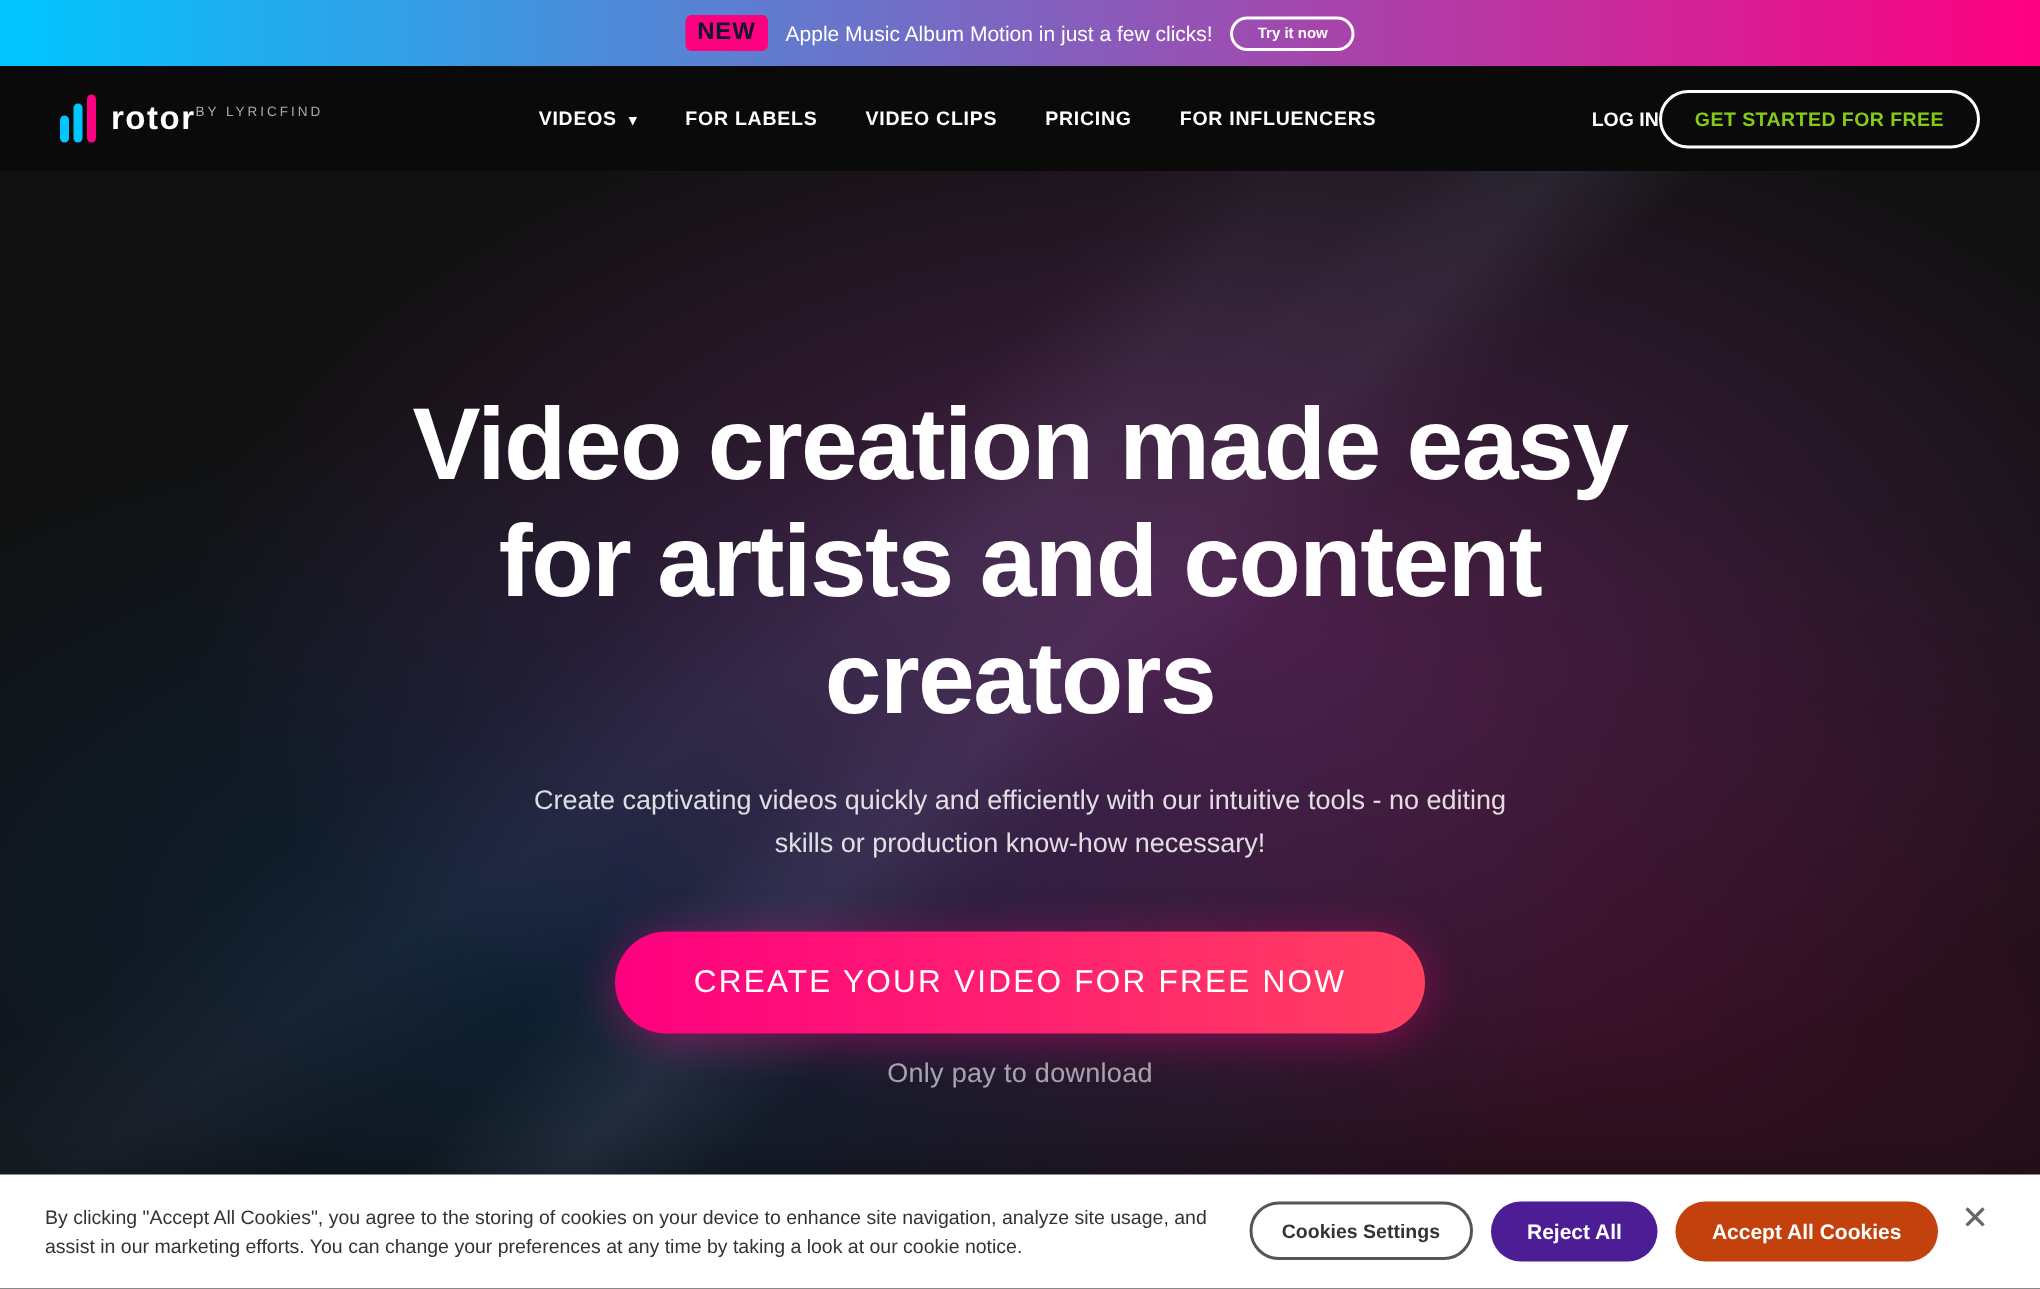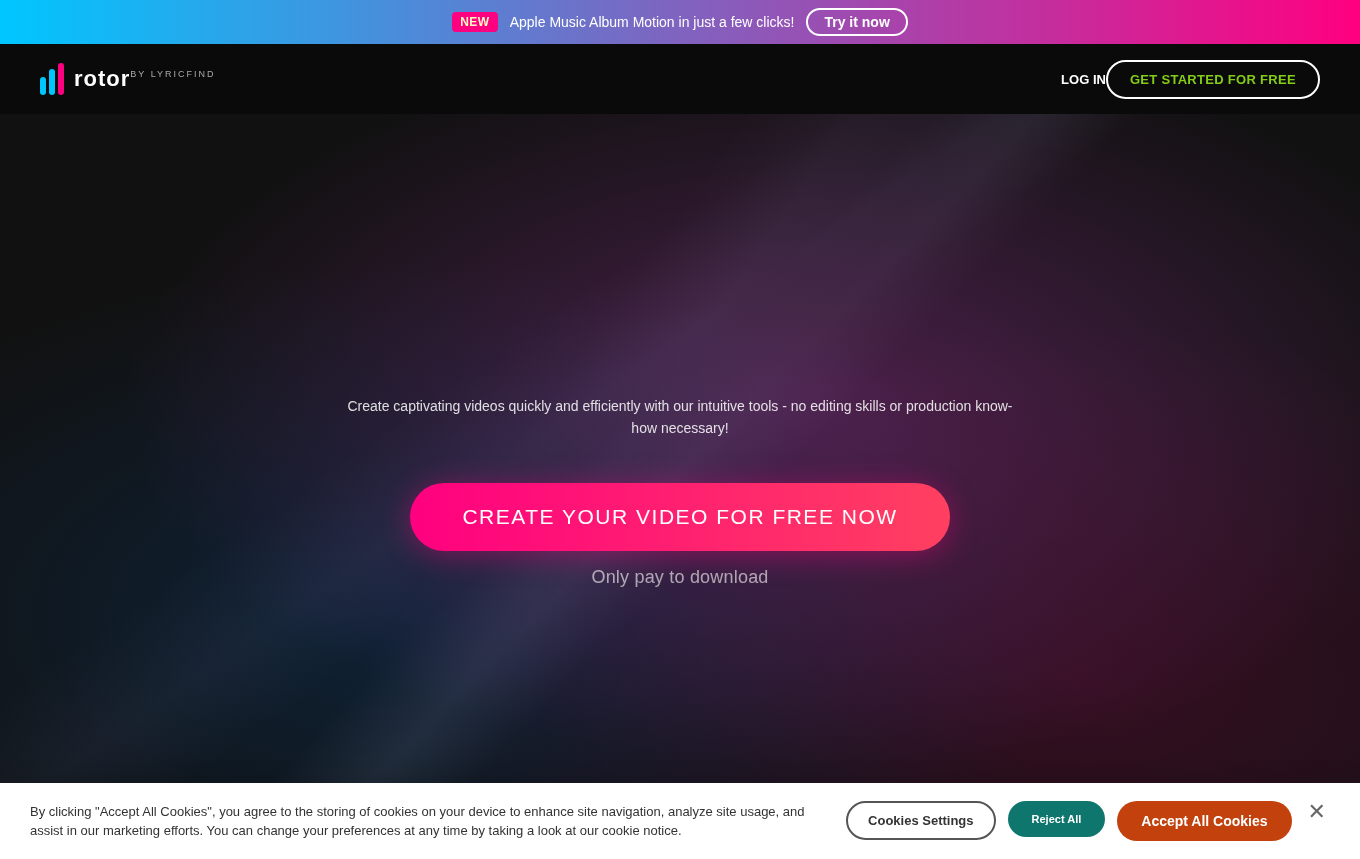--- a/index.html
+++ b/index.html
@@ -12,34 +12,34 @@
       display: flex;
       align-items: center;
       justify-content: center;
       gap: 12px;
       font-size: 14px;
       font-weight: 500;
       color: #fff;
     }
     .banner-new-badge {
       background: #ff0080;
-      color: #fef9c3;
-      font-weight: 700;
-      font-size: 12px;
+      color: #0f172a;
+      font-weight: 700;
+      font-size: 16px;
       padding: 3px 8px;
       border-radius: 4px;
       letter-spacing: 0.5px;
     }
     .banner-try-btn {
       border: 2px solid #fff;
       background: transparent;
       color: #fff;
       border-radius: 20px;
       padding: 4px 16px;
-      font-size: 14px;
+      font-size: 10px;
       font-weight: 600;
       cursor: pointer;
     }
 
     
     .navbar {
       background: rgba(10,10,10,0.97);
       display: flex;
       align-items: center;
       justify-content: space-between;
@@ -155,21 +155,21 @@
     }
     .hero-title {
       font-size: 68px;
       font-weight: 700;
       line-height: 1.15;
       letter-spacing: -1px;
       max-width: 850px;
       margin-bottom: 28px;
     }
     .hero-subtitle {
-      font-size: 14px;
+      font-size: 18px;
       font-weight: 400;
       line-height: 1.6;
       color: rgba(255,255,255,0.85);
       max-width: 680px;
       margin-bottom: 44px;
     }
     .cta-button {
       background: linear-gradient(90deg, #ff0080, #ff4060);
       color: #fff;
       border: none;
@@ -222,26 +222,26 @@
       border: 2px solid #555;
       background: transparent;
       color: #333;
       border-radius: 25px;
       padding: 10px 20px;
       font-size: 13px;
       font-weight: 600;
       cursor: pointer;
     }
     .reject-btn {
-      background: #0f766e;
+      background: #4c1d95;
       color: #fff;
       border: none;
       border-radius: 25px;
       padding: 12px 24px;
-      font-size: 11px;
+      font-size: 14px;
       font-weight: 700;
       cursor: pointer;
     }
     .accept-btn {
       background: #c2410c;
       color: #fff;
       border: none;
       border-radius: 25px;
       padding: 12px 24px;
       font-size: 14px;
@@ -273,30 +273,51 @@
       <div class="logo-bar"></div>
       <div class="logo-bar"></div>
       <div class="logo-bar"></div>
     </div>
     <div class="logo-text-area">
       <span class="logo-rotor">rotor</span>
       <span class="logo-sub">BY LYRICFIND</span>
     </div>
   </a>
 
+  <ul class="nav-links">
+    <li>
+      <a href="#">
+        <span>VIDEOS</span>
+        <span class="dropdown-arrow">▾</span>
+      </a>
+    </li>
+    <li>
+      <a href="#">FOR LABELS</a>
+    </li>
+    <li>
+      <a href="#">VIDEO CLIPS</a>
+    </li>
+    <li>
+      <a href="#">PRICING</a>
+    </li>
+    <li>
+      <a href="#">FOR INFLUENCERS</a>
+    </li>
+  </ul>
 
   <div class="nav-right">
     <a href="#" class="login-link">LOG IN</a>
     <button class="get-started-btn">GET STARTED FOR FREE</button>
   </div>
 </nav>
 
 <section class="hero">
   <div class="hero-bg"></div>
   <div class="hero-content">
+    <h1 class="hero-title">Video creation made easy for artists and content creators</h1>
     <p class="hero-subtitle">Create captivating videos quickly and efficiently with our intuitive tools - no editing skills or production know-how necessary!</p>
     <button class="cta-button">CREATE YOUR VIDEO FOR FREE NOW</button>
     <p class="cta-subtext">Only pay to download</p>
   </div>
 </section>
 
 <div class="cookie-banner">
   <p class="cookie-text">By clicking "Accept All Cookies", you agree to the storing of cookies on your device to enhance site navigation, analyze site usage, and assist in our marketing efforts. You can change your preferences at any time by taking a look at our cookie notice.</p>
   <div class="cookie-actions">
     <button class="cookie-settings-btn">Cookies Settings</button>

